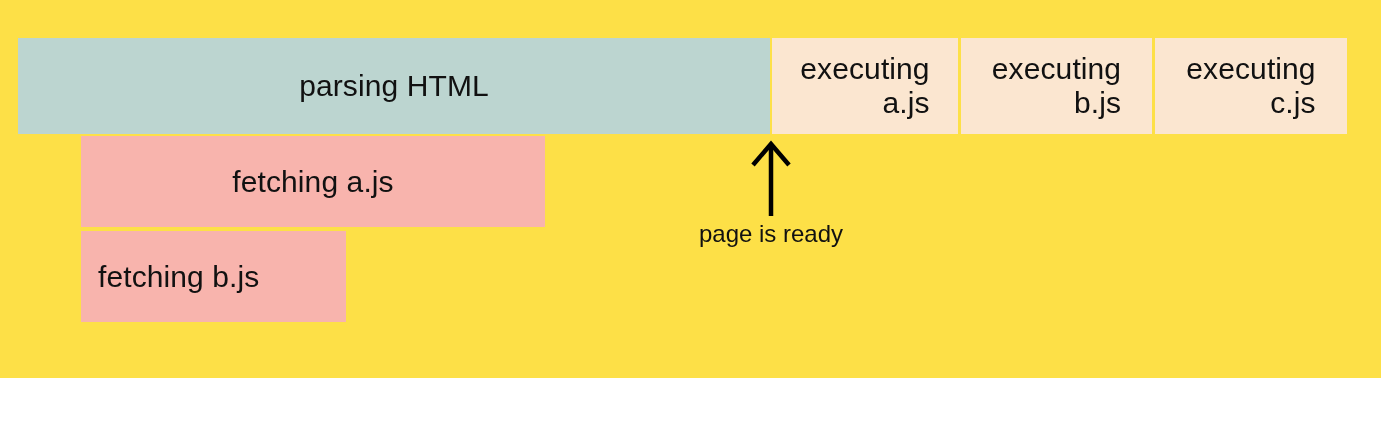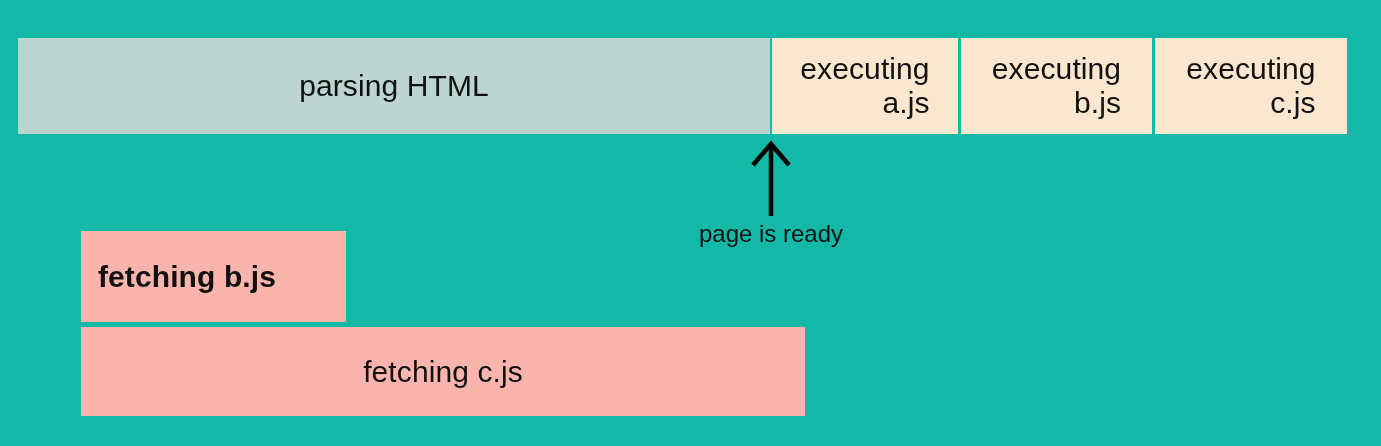--- a/index.html
+++ b/index.html
@@ -7,22 +7,22 @@
     padding: 0;
     background: #ffffff;
   }
   body {
     font-family: "Liberation Sans", sans-serif;
     -webkit-font-smoothing: antialiased;
   }
   #canvas {
     position: relative;
     width: 1381px;
-    height: 446px;
-    background: #14b8a6;
+    height: 378px;
+    background: #fde047;
     overflow: hidden;
   }
   .bar {
     position: absolute;
     box-sizing: border-box;
     display: flex;
     align-items: center;
     justify-content: center;
     text-align: center;
     color: #111111;
@@ -58,21 +58,20 @@
     width: 464px;
     height: 91px;
   }
   .bar.fetch-b {
     left: 81px;
     top: 231px;
     width: 265px;
     height: 91px;
     justify-content: flex-start;
     padding-left: 17px;
-    font-weight: bold;
   }
   .bar.fetch-c {
     left: 81px;
     top: 327px;
     width: 724px;
     height: 89px;
   }
 
   .annotation {
     position: absolute;
@@ -104,24 +103,24 @@
 
   <div class="bar exec exec-a">executing
 a.js</div>
 
   <div class="bar exec exec-b">executing
 b.js</div>
 
   <div class="bar exec exec-c">executing
 c.js</div>
 
+  <div class="bar fetch fetch-a">fetching a.js</div>
 
   <div class="bar fetch fetch-b">fetching b.js</div>
 
-  <div class="bar fetch fetch-c">fetching c.js</div>
 
   <div class="annotation arrow">
     <svg width="52" height="78" viewBox="0 0 52 78" xmlns="http://www.w3.org/2000/svg">
       <line x1="26" y1="76" x2="26" y2="5" stroke="#000000" stroke-width="4.5"></line>
       <polyline points="8,25 26,4 44,25" fill="none" stroke="#000000" stroke-width="4.5" stroke-linecap="butt" stroke-linejoin="miter"></polyline>
     </svg>
   </div>
 
   <div class="annotation-label">page is ready</div>
 

